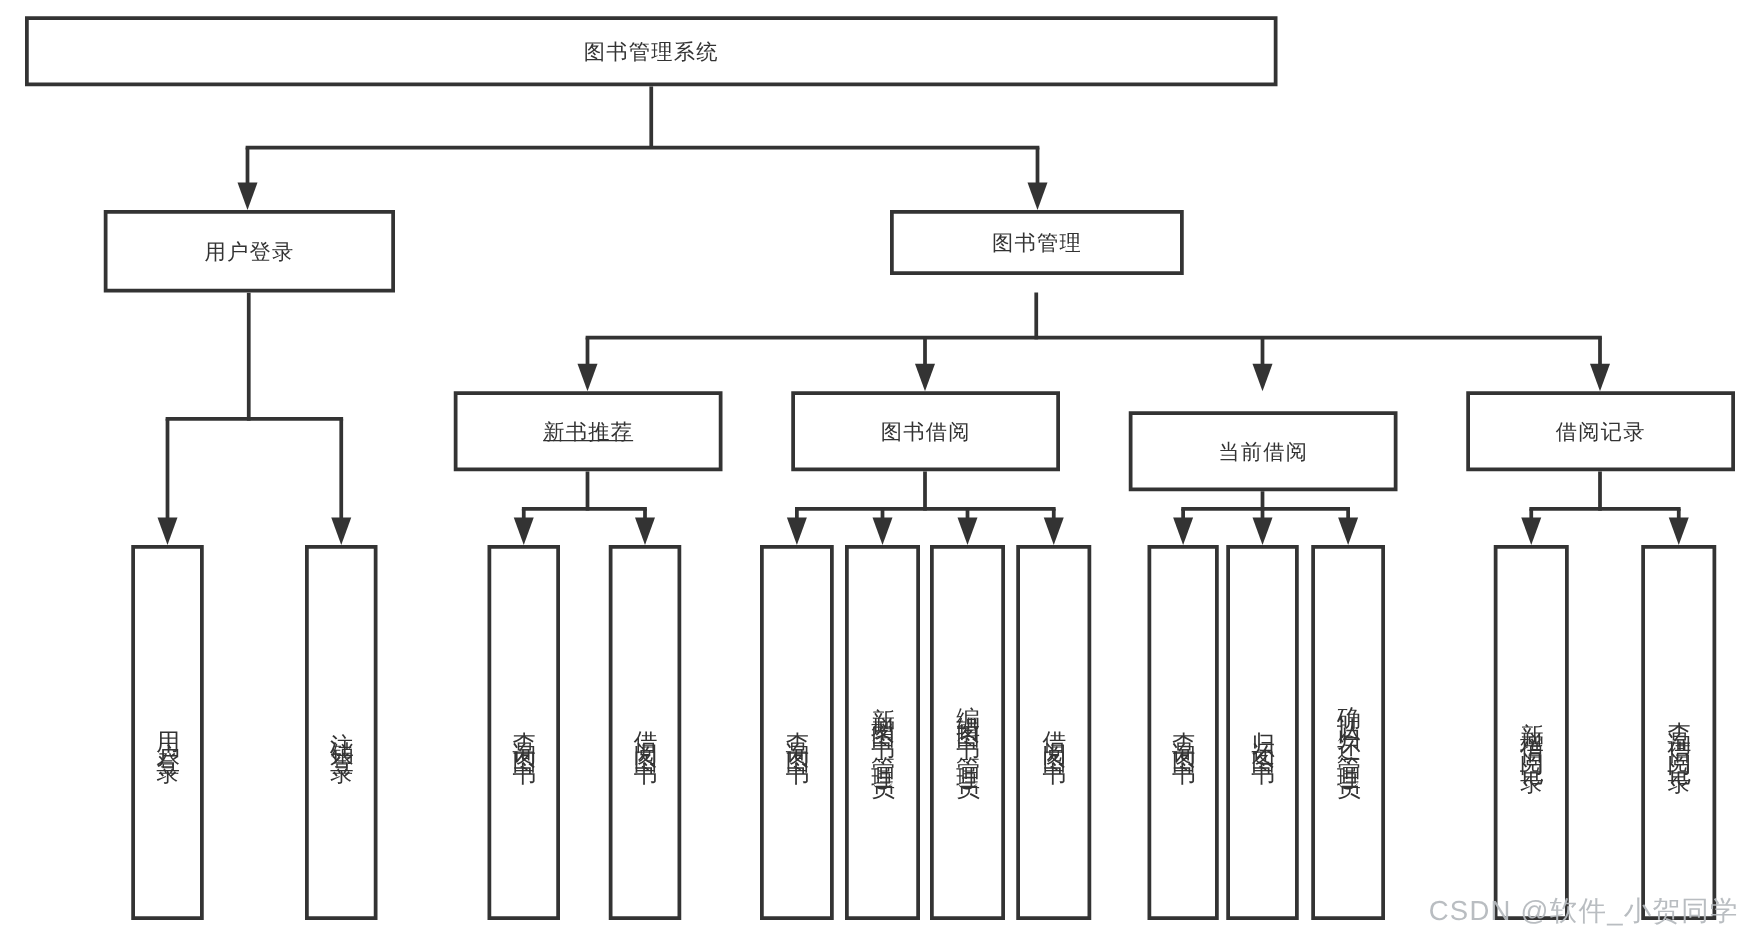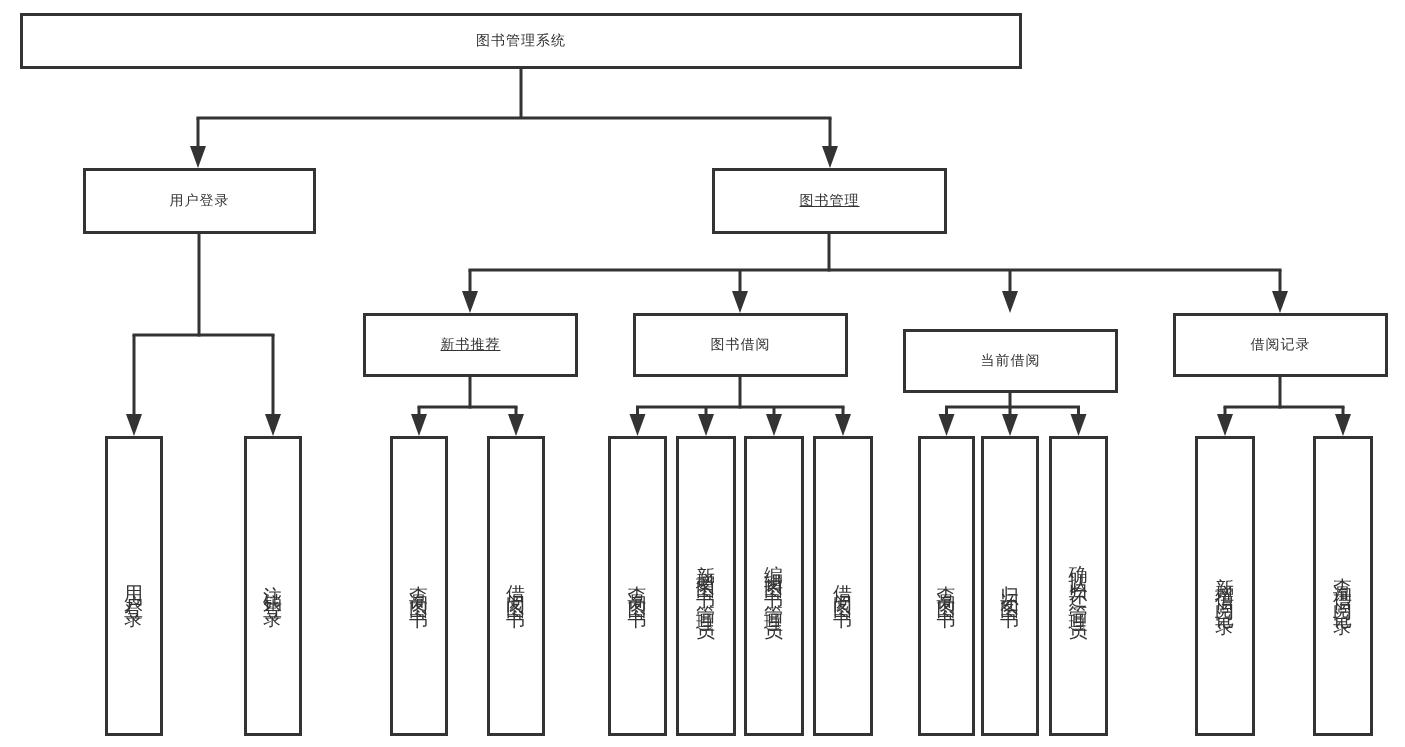--- a/index.html
+++ b/index.html
@@ -22,21 +22,21 @@
     box-sizing: border-box;
     border: 3px solid #333333;
     background: #ffffff;
     display: flex;
     align-items: center;
     justify-content: center;
     color: #333333;
     z-index: 2;
   }
   .node.h {
-    font-size: 14px;
+    font-size: 17px;
     letter-spacing: 1px;
     white-space: nowrap;
   }
   .node.v {
     writing-mode: vertical-rl;
     text-orientation: mixed;
     font-size: 19px;
     letter-spacing: 8px;
     line-height: 1;
   }
@@ -128,21 +128,21 @@
       <line x1="1225" y1="407" x2="1225" y2="418"></line>
       <polygon points="1217,414 1233,414 1225,436" stroke="none"></polygon>
       <line x1="1343" y1="407" x2="1343" y2="418"></line>
       <polygon points="1335,414 1351,414 1343,436" stroke="none"></polygon>
     </g>
   </svg>
 
   <div class="node h" style="left:20px; top:13px; width:1002px; height:56px;">图书管理系统</div>
 
   <div class="node h" style="left:83px; top:168px; width:233px; height:66px;">用户登录</div>
-  <div class="node h" style="left:712px; top:168px; width:235px; height:66px;text-decoration:underline;">图书管理</div>
+  <div class="node h" style="left:712px; top:168px; width:235px; height:52px;">图书管理</div>
 
   <div class="node h" style="left:363px; top:313px; width:215px; height:64px;text-decoration:underline;">新书推荐</div>
   <div class="node h" style="left:633px; top:313px; width:215px; height:64px;">图书借阅</div>
   <div class="node h" style="left:903px; top:313px; width:215px; height:64px;margin-top:16px;">当前借阅</div>
   <div class="node h" style="left:1173px; top:313px; width:215px; height:64px;">借阅记录</div>
 
   <div class="node v" style="left:105px; top:436px; width:58px; height:300px;">用户登录</div>
   <div class="node v" style="left:244px; top:436px; width:58px; height:300px;">注销登录</div>
 
   <div class="node v" style="left:390px; top:436px; width:58px; height:300px;">查询图书</div>
@@ -153,13 +153,14 @@
   <div class="node v" style="left:744px; top:436px; width:60px; height:300px;">编辑图书（管理员）</div>
   <div class="node v" style="left:813px; top:436px; width:60px; height:300px;">借阅图书</div>
 
   <div class="node v" style="left:918px; top:436px; width:57px; height:300px;">查询图书</div>
   <div class="node v" style="left:981px; top:436px; width:58px; height:300px;">归还图书</div>
   <div class="node v" style="left:1049px; top:436px; width:59px; height:300px;">确认归还（管理员）</div>
 
   <div class="node v" style="left:1195px; top:436px; width:60px; height:300px;">新增借阅记录</div>
   <div class="node v" style="left:1313px; top:436px; width:60px; height:300px;">查询借阅记录</div>
 
+  <div class="watermark">CSDN @软件_小贺同学</div>
 </div>
 
 </body></html>

